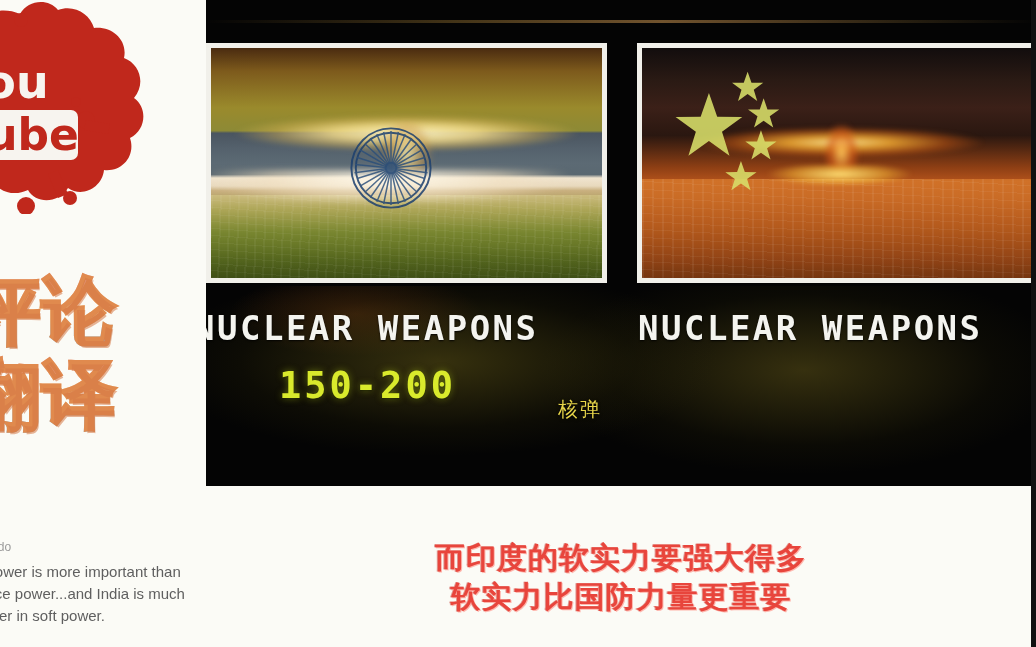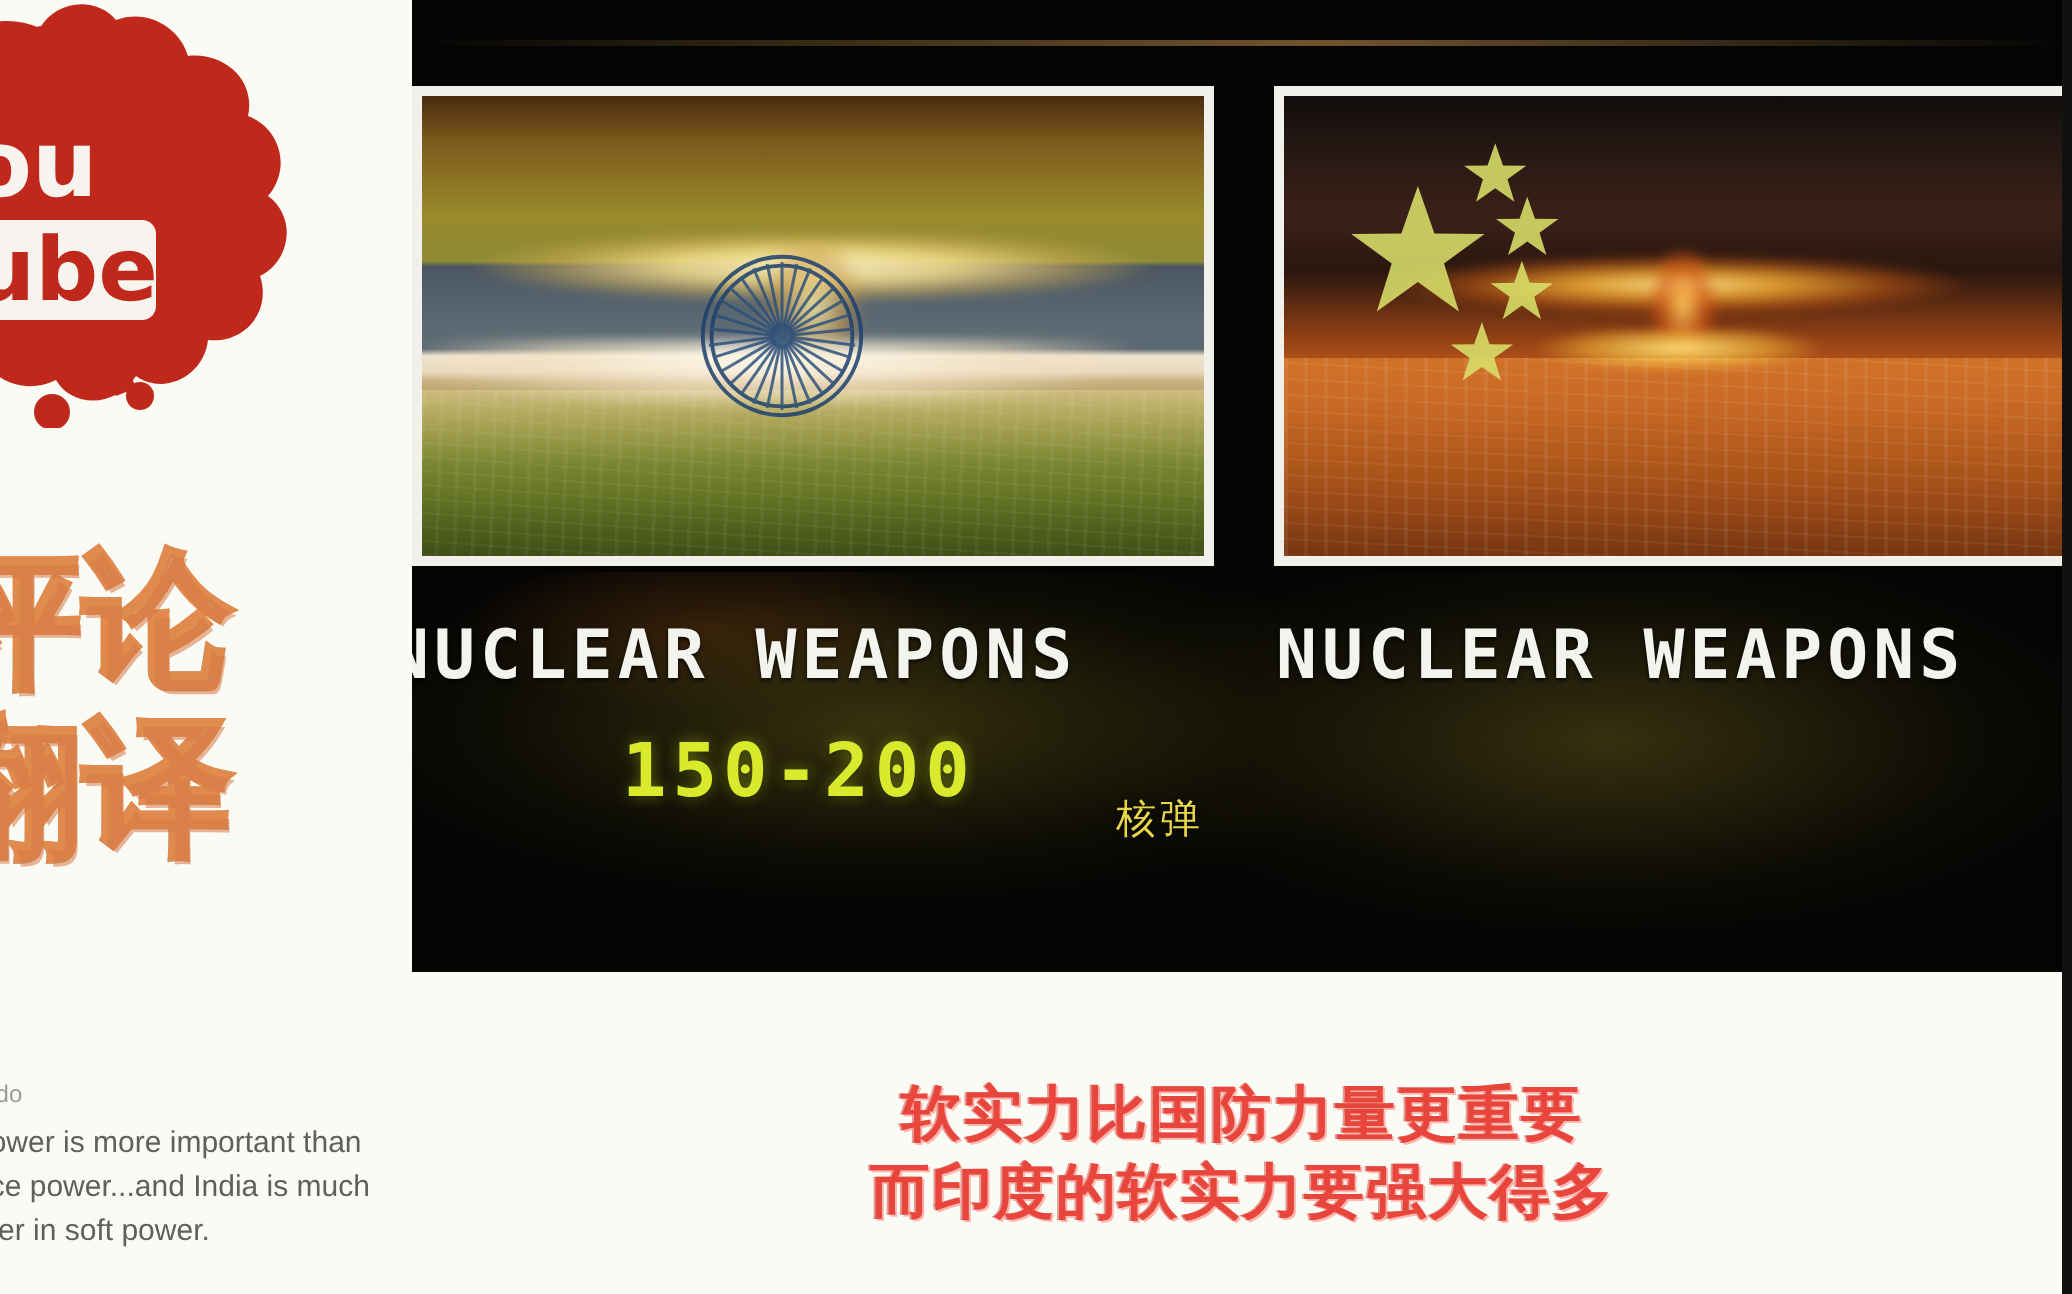--- a/index.html
+++ b/index.html
@@ -109,21 +109,21 @@
     white-space:nowrap;text-shadow:0 1px 2px rgba(0,0,0,.85);
   }
   .nw-label.left{left:-12px;}
   .nw-label.right{left:432px;}
   .nw-value{
     position:absolute;top:78px;
     font-family:"DejaVu Sans Mono","Liberation Mono",monospace;
     font-size:37px;letter-spacing:3px;font-weight:bold;color:#d9ea2c;
     white-space:nowrap;text-shadow:0 0 7px rgba(160,180,20,.55),0 1px 2px rgba(0,0,0,.8);
   }
-  .nw-value.left{left:73px;margin-left:32px;}
+  .nw-value.left{left:73px;}
   .nw-value.right{left:551px;}
   .cn-sub{
     position:absolute;left:352px;top:110px;
     font-family:"DejaVu Sans","Liberation Sans",sans-serif;
     font-size:20px;font-weight:500;color:#e8d64a;letter-spacing:2px;
     text-shadow:0 1px 3px rgba(0,0,0,.9);white-space:nowrap;
   }
 
   
   .red-sub{position:absolute;left:206px;top:538px;width:830px;text-align:center;z-index:25;}
@@ -255,18 +255,18 @@
 
     <div class="cmt">
       <div class="cmt-user">m Vido</div>
       <div class="cmt-body">ft power is more important than</div>
       <div class="cmt-body">fence power...and India is much</div>
       <div class="cmt-body">onger in soft power.</div>
     </div>
   </div>
 
   <div class="red-sub">
+    <div>而印度的软实力要强大得多</div>
     <div>软实力比国防力量更重要</div>
-    <div>而印度的软实力要强大得多</div>
   </div>
 
   <div class="page-edge-right"></div>
 </div>
 
 </body></html>

